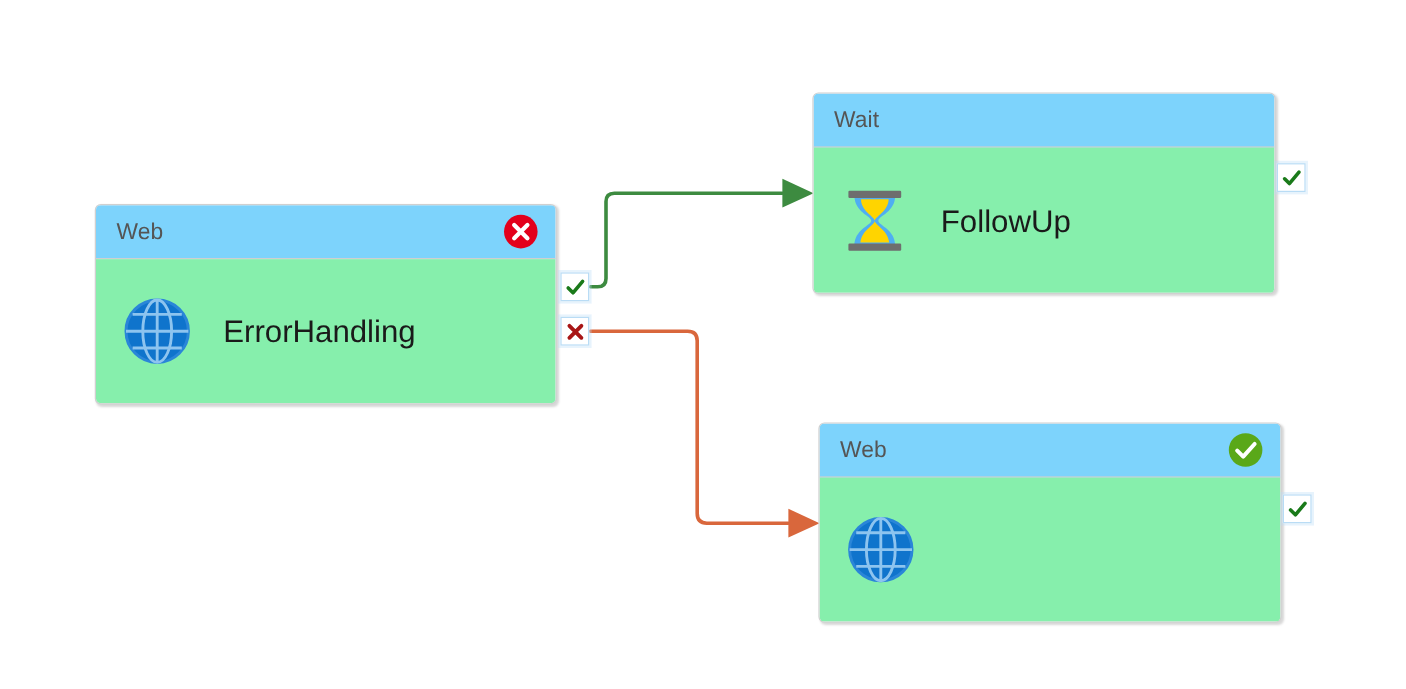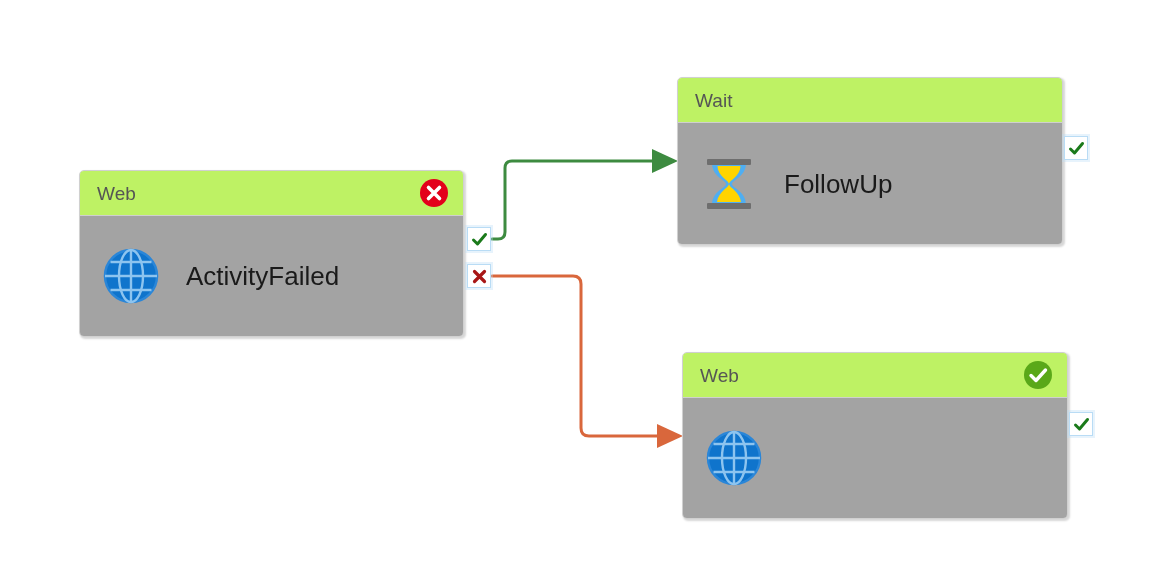--- a/index.html
+++ b/index.html
@@ -35,36 +35,36 @@
     box-sizing: border-box;
     border: 1px solid #d0d0d0;
     border-radius: 5px;
     background: #f4f4f4;
     box-shadow: 1.5px 1.5px 2px rgba(0,0,0,0.16);
     overflow: hidden;
   }
   .node-header {
     position: relative;
     height: 44px;
-    background: #bef264;
+    background: #7dd3fc;
     border-bottom: 1px solid #cfcfcf;
     display: flex;
     align-items: center;
   }
   .node-title {
     font-size: 19px;
     color: #555555;
     margin-left: 17px;
     letter-spacing: 0.1px;
     line-height: 1;
   }
   .node-body {
     position: relative;
     height: calc(100% - 45px);
-    background: #a3a3a3;
+    background: #86efac;
     display: flex;
     align-items: center;
   }
   .node-icon {
     margin-left: 22px;
     width: 58px;
     height: 58px;
     flex: 0 0 58px;
     display: block;
   }
@@ -129,21 +129,21 @@
       <svg class="node-icon" viewBox="0 0 58 58">
         <circle cx="29" cy="29" r="26" fill="#0f74cc" stroke="#2a86d8" stroke-width="2.5"></circle>
         <g fill="none" stroke="#8dc4ef" stroke-width="2.4">
           <ellipse cx="29" cy="29" rx="12" ry="26"></ellipse>
           <line x1="3" y1="29" x2="55" y2="29"></line>
           <path d="M8.5 15 H49.5"></path>
           <path d="M8.5 43 H49.5"></path>
           <line x1="29" y1="3" x2="29" y2="55"></line>
         </g>
       </svg>
-      <span class="node-label">ActivityFailed</span>
+      <span class="node-label">ErrorHandling</span>
     </div>
   </div>
 
   <div class="port" style="left:467px; top:227px;">
     <svg width="17" height="17" viewBox="0 0 17 17">
       <path d="M2.5 9 L6.5 13 L14.5 3.5" fill="none" stroke="#1a7a1a" stroke-width="3" stroke-linecap="round" stroke-linejoin="round"></path>
     </svg>
   </div>
   <div class="port" style="left:467px; top:264px;">
     <svg width="17" height="17" viewBox="0 0 17 17">

